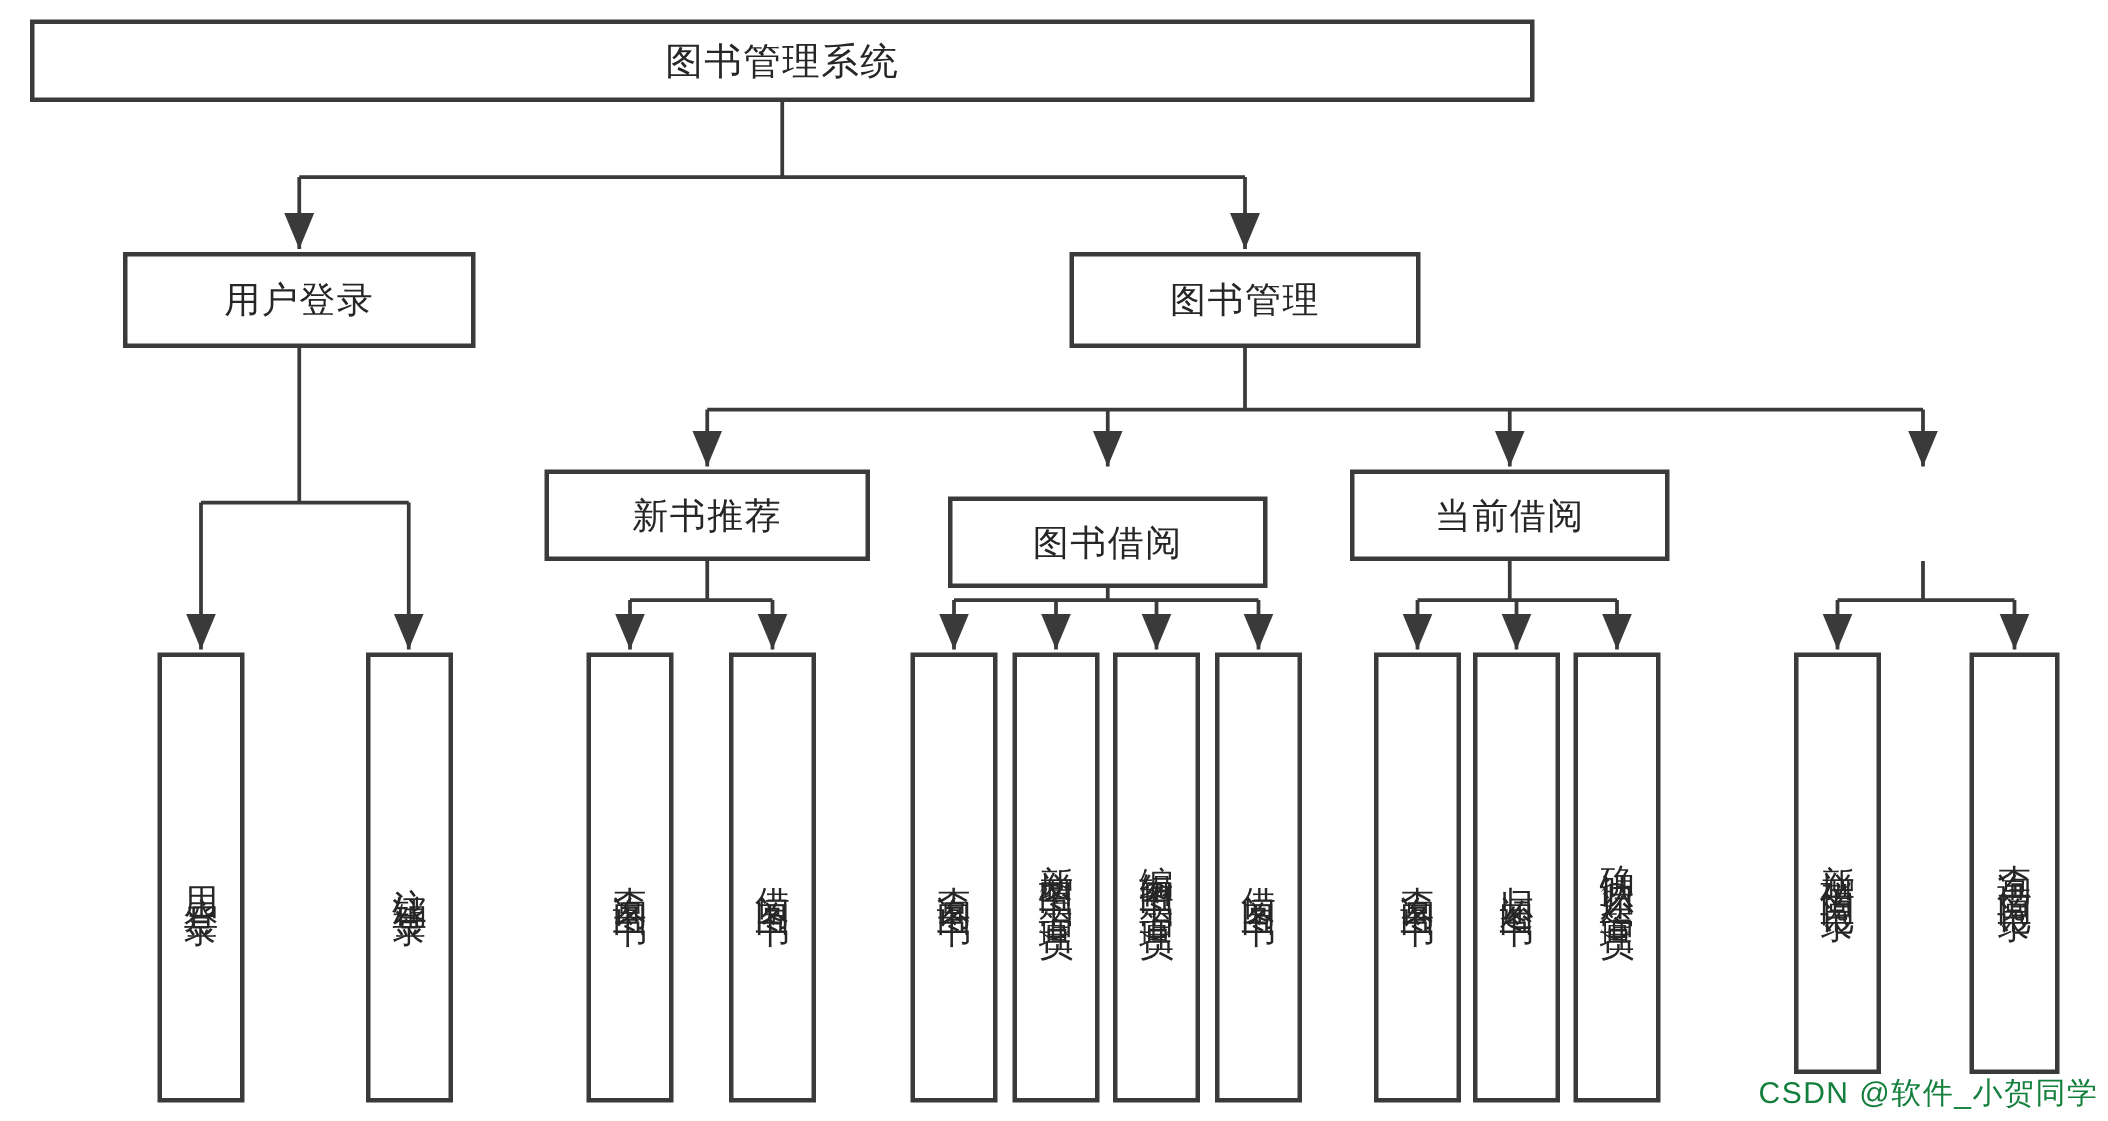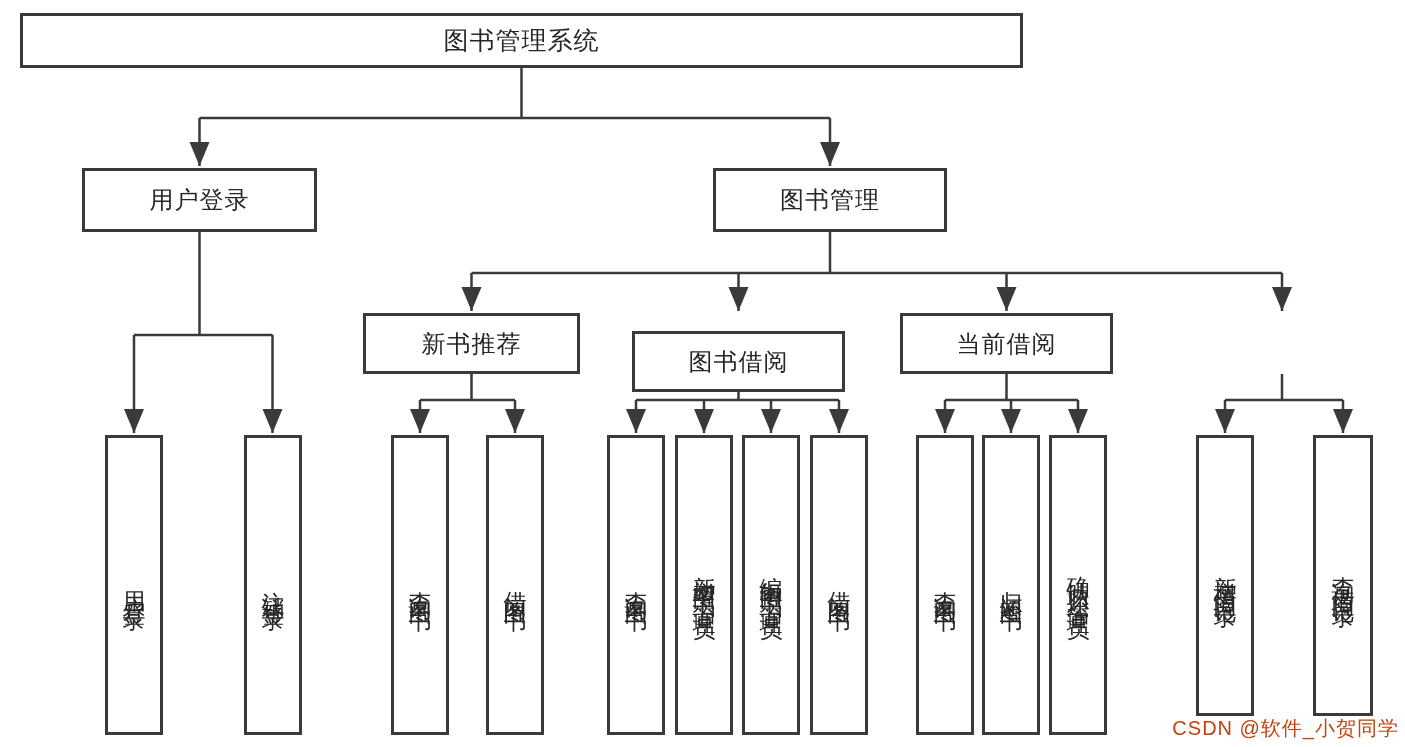--- a/index.html
+++ b/index.html
@@ -37,21 +37,21 @@
     font-size:23px;
     letter-spacing:6px;
     line-height:1;
     white-space:nowrap;
   }
   .watermark{
     position:absolute;
     right:6px;bottom:5px;
     font-size:20px;
     letter-spacing:1px;
-    color:#c2410c;
+    color:#15803d;
     z-index:3;
     white-space:nowrap;
   }
 </style>
 </head>
 <body>
 
 <div id="stage">
 
   <svg id="wires" width="1405" height="747" viewBox="0 0 1405 747">

